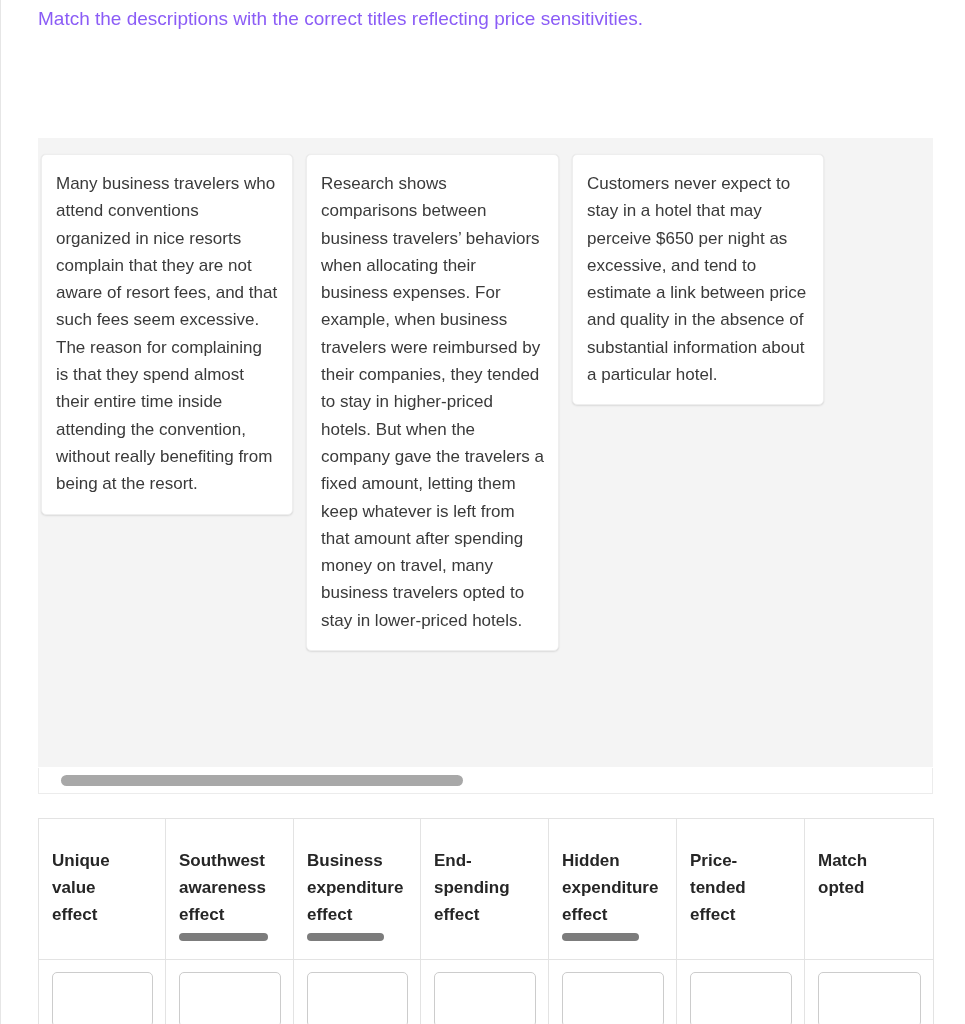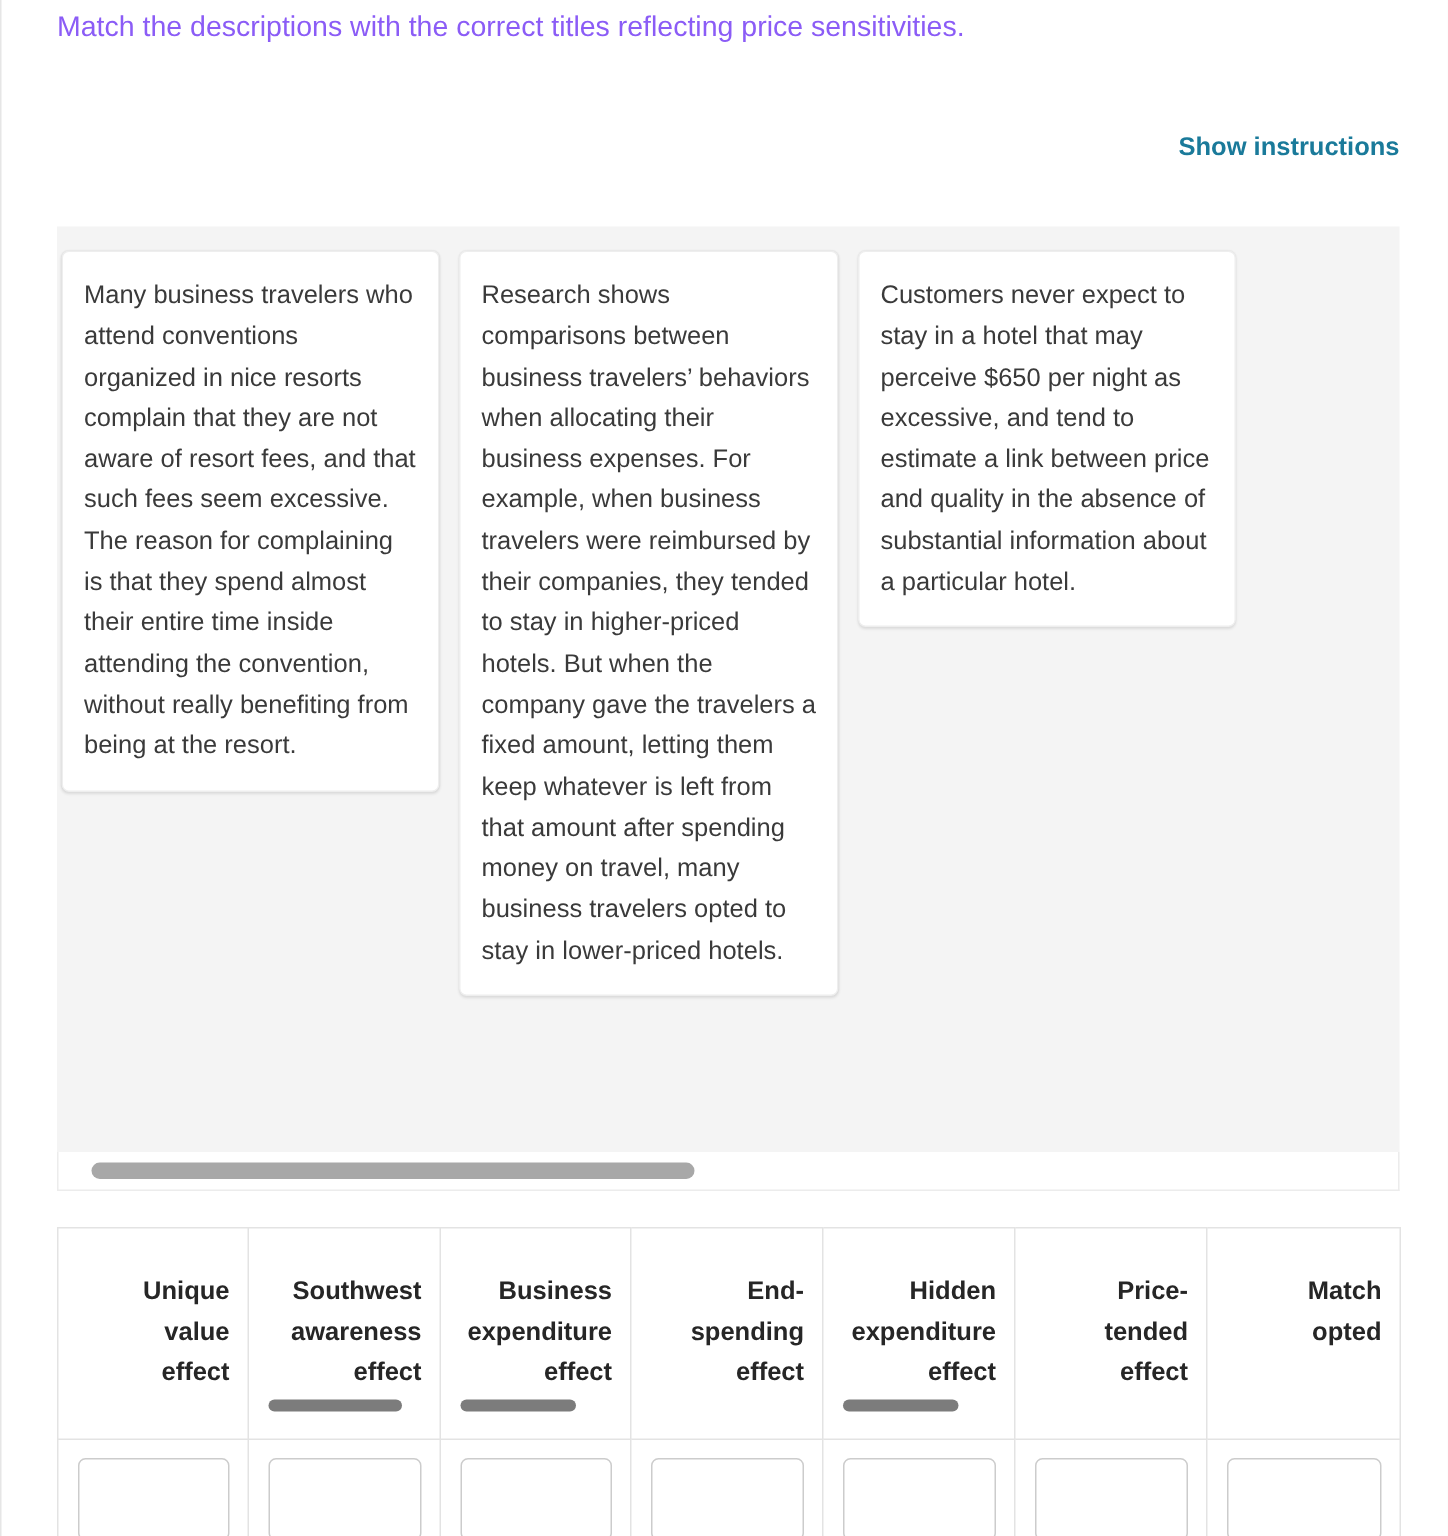--- a/index.html
+++ b/index.html
@@ -52,21 +52,21 @@
     font-weight: 600;
     cursor: pointer;
     text-decoration: none;
     display: inline-block;
   }
 
   
   .cards-shelf {
     position: absolute;
     left: 37px;
-    top: 151px;
+    top: 138px;
     width: 895px;
     height: 629px;
     background: #f4f4f4;
     overflow: hidden;
   }
   .cards-strip {
     position: absolute;
     left: 0;
     top: 0;
     display: flex;
@@ -119,21 +119,20 @@
     left: 37px;
     top: 818px;
     width: 895px;
     border-collapse: collapse;
     table-layout: fixed;
   }
   .answer-table td {
     border: 1px solid #e3e3e3;
     vertical-align: top;
     padding: 0;
-    text-align: right;
   }
   .answer-table tr.header-row td {
     height: 141px;
     padding: 28px 12px 0 13px;
     position: relative;
   }
   .col-title {
     font-size: 17px;
     line-height: 27px;
     font-weight: bold;
@@ -164,23 +163,20 @@
     cursor: pointer;
   }
 </style>
 </head>
 <body>
 
 <div class="page">
 
   <div class="prompt">Match the descriptions with the correct titles reflecting price sensitivities.</div>
 
-  <div class="instructions-row">
-    <span class="show-instructions">Show instructions</span>
-  </div>
 
   <div class="cards-shelf">
     <div class="cards-strip">
       <div class="desc-card">
         <span>Many business travelers who attend conventions organized in nice resorts complain that they are not aware of resort fees, and that such fees seem excessive. The reason for complaining is that they spend almost their entire time inside attending the convention, without really benefiting from being at the resort.</span>
       </div>
       <div class="desc-card w2">
         <span>Research shows comparisons between business travelers’ behaviors when allocating their business expenses. For example, when business travelers were reimbursed by their companies, they tended to stay in higher-priced hotels. But when the company gave the travelers a fixed amount, letting them keep whatever is left from that amount after spending money on travel, many business travelers opted to stay in lower-priced hotels.</span>
       </div>
       <div class="desc-card">

